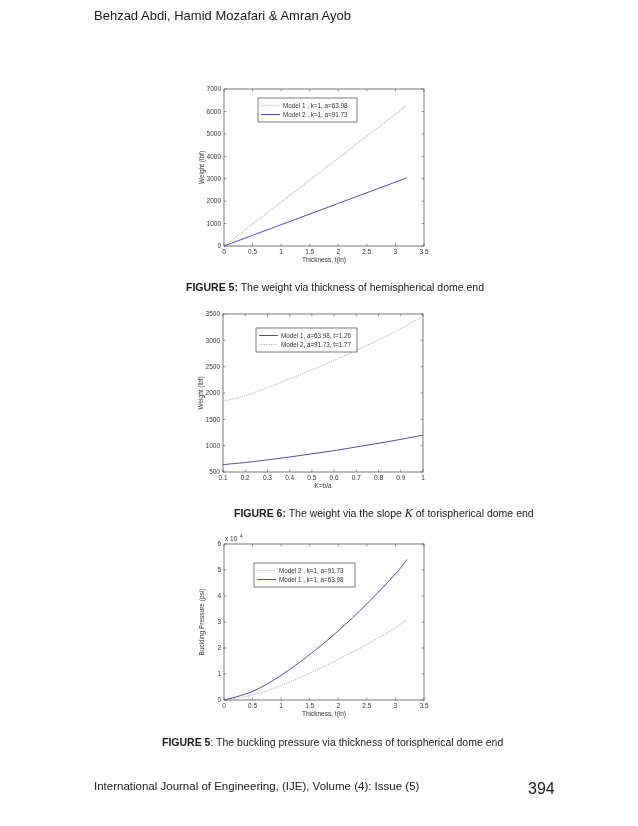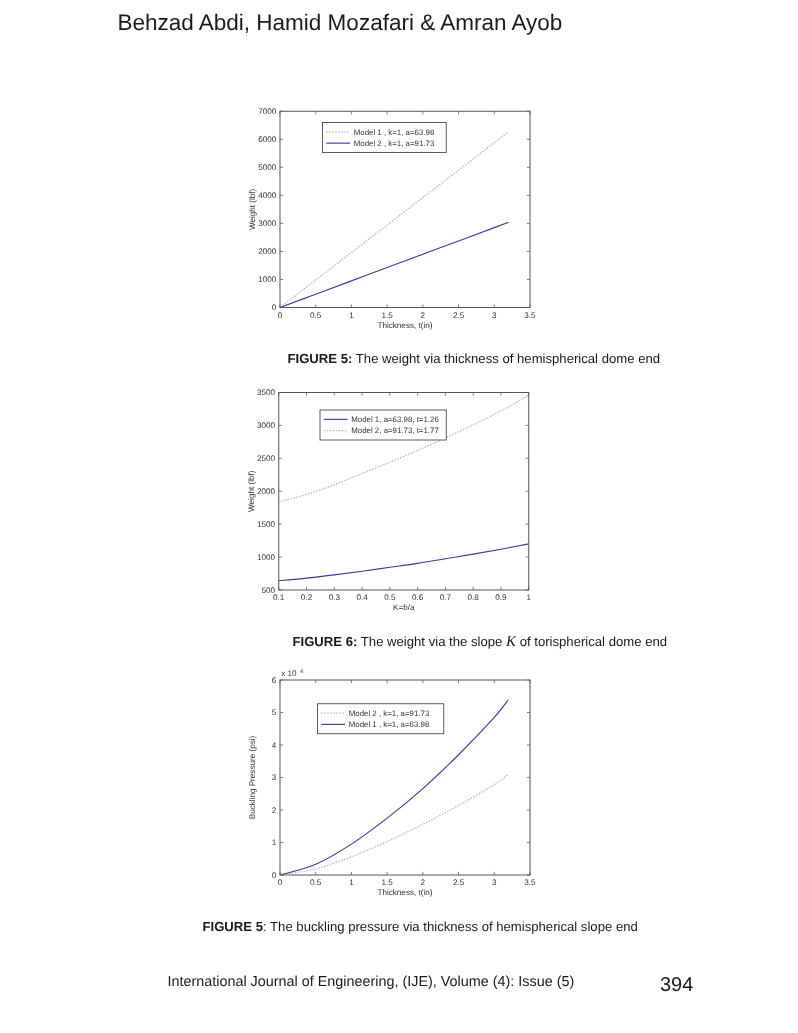--- a/index.html
+++ b/index.html
@@ -1,19 +1,19 @@
 <!DOCTYPE html>
 <html><head>
 <meta charset="utf-8">
 <style>
   html, body { margin: 0; padding: 0; background: #ffffff; }
   body { width: 638px; height: 826px; position: relative; overflow: hidden;
          font-family: "Liberation Sans", sans-serif; color: #1a1a1a; }
-  .header { position: absolute; left: 94px; top: 8px; font-size: 18px; }
-  .footer-left { position: absolute; left: 94px; top: 780px; font-size: 11.5px; margin-left: 40px; }
+  .header { position: absolute; left: 94px; top: 8px; font-size: 13px; }
+  .footer-left { position: absolute; left: 94px; top: 780px; font-size: 11.5px; }
   .footer-right { position: absolute; left: 528px; top: 780px; font-size: 16px; }
   .caption { position: absolute; font-size: 10.5px; white-space: nowrap; }
   .caption b { font-weight: bold; }
   .caption .k { font-family: "Liberation Serif", serif; font-style: italic; font-size: 12px; }
   svg.fig { position: absolute; left: 0; overflow: visible; }
   .tick { font-size: 6.5px; fill: #333; font-family: "Liberation Sans", sans-serif; }
   .axlab { font-size: 6.5px; fill: #333; font-family: "Liberation Sans", sans-serif; }
   .leg { font-size: 6.3px; fill: #333; font-family: "Liberation Sans", sans-serif; }
 </style>
 </head>
@@ -74,21 +74,21 @@
     <text x="324" y="262" text-anchor="middle" class="axlab">Thickness, t(in)</text>
     <text x="204" y="167.5" text-anchor="middle" class="axlab" transform="rotate(-90 204 167.5)">Weight (lbf)</text>
     <path d="M224,246 C228.76190476190476,242.33666666666667 243.04761904761904,231.3466666666667 252.57142857142856,224.02 C262.0952380952381,216.69333333333333 271.6190476190476,209.36666666666667 281.1428571428571,202.04 C290.66666666666663,194.7133333333333 300.1904761904762,187.38666666666666 309.7142857142857,180.06 C319.23809523809524,172.73333333333335 328.76190476190476,165.40666666666664 338.2857142857143,158.07999999999998 C347.8095238095238,150.75333333333333 357.33333333333337,143.42666666666668 366.8571428571429,136.10000000000002 C376.3809523809524,128.77333333333337 388.76190476190476,119.24119047619048 395.42857142857144,114.12 C402.09523809523813,108.99880952380953 404.95238095238096,106.8307142857143 406.8571428571429,105.37285714285716" fill="none" stroke="#b8b8b8" stroke-width="1.1" stroke-dasharray="1.2,1.2"></path>
     <path d="M224,246 C228.76190476190476,244.22440476190476 243.04761904761904,238.89761904761903 252.57142857142856,235.34642857142856 C262.0952380952381,231.7952380952381 271.6190476190476,228.24404761904762 281.1428571428571,224.69285714285715 C290.66666666666663,221.14166666666668 300.1904761904762,217.59047619047618 309.7142857142857,214.0392857142857 C319.23809523809524,210.48809523809524 328.76190476190476,206.93690476190477 338.2857142857143,203.3857142857143 C347.8095238095238,199.83452380952383 357.33333333333337,196.28333333333333 366.8571428571429,192.73214285714286 C376.3809523809524,189.1809523809524 388.76190476190476,184.56440476190477 395.42857142857144,182.07857142857142 C402.09523809523813,179.59273809523808 404.95238095238096,178.52738095238095 406.8571428571429,177.81714285714287" fill="none" stroke="#3a3a9a" stroke-width="0.9" stroke-dasharray="none"></path>
     <rect x="258" y="98" width="99" height="24" fill="#fff" stroke="#444" stroke-width="0.7"></rect>
     <line x1="261" y1="105.5" x2="280" y2="105.5" stroke="#b8b8b8" stroke-width="1.1" stroke-dasharray="1.2,1.2"></line>
     <text x="283" y="107.7" class="leg">Model 1 , k=1, a=63.98</text>
     <line x1="261" y1="114.5" x2="280" y2="114.5" stroke="#3a3a9a" stroke-width="0.9" stroke-dasharray="none"></line>
     <text x="283" y="116.7" class="leg">Model 2 , k=1, a=91.73</text>
   </svg>
-<div class="caption" style="left:186px; top:281px;margin-left:44px;"><b>FIGURE 5:</b><span> The weight via thickness of hemispherical dome end</span></div>
+<div class="caption" style="left:186px; top:281px;"><b>FIGURE 5:</b><span> The weight via thickness of hemispherical dome end</span></div>
 
 <svg class="fig" id="fig1" width="638" height="500" style="top:0">
     <rect x="223" y="314" width="200" height="158" fill="#fff" stroke="#555555" stroke-width="0.8"></rect>
     <line x1="223" y1="472" x2="223" y2="469.5" stroke="#555555" stroke-width="0.6"></line>
     <line x1="223" y1="314" x2="223" y2="316.5" stroke="#555555" stroke-width="0.6"></line>
     <text x="223" y="480" text-anchor="middle" class="tick">0.1</text>
     <line x1="245.22222222222223" y1="472" x2="245.22222222222223" y2="469.5" stroke="#555555" stroke-width="0.6"></line>
     <line x1="245.22222222222223" y1="314" x2="245.22222222222223" y2="316.5" stroke="#555555" stroke-width="0.6"></line>
     <text x="245.22222222222223" y="480" text-anchor="middle" class="tick">0.2</text>
     <line x1="267.44444444444446" y1="472" x2="267.44444444444446" y2="469.5" stroke="#555555" stroke-width="0.6"></line>
@@ -200,16 +200,16 @@
     <text x="324" y="716" text-anchor="middle" class="axlab">Thickness, t(in)</text>
     <text x="204" y="622" text-anchor="middle" class="axlab" transform="rotate(-90 204 622)">Buckling Pressure (psi)</text>
     <path d="M224,700 C228.76190476190476,699.1766666666666 243.04761904761904,697.4866666666666 252.57142857142856,695.06 C262.0952380952381,692.6333333333333 271.6190476190476,689.08 281.1428571428571,685.44 C290.66666666666663,681.8000000000001 300.1904761904762,677.5533333333334 309.7142857142857,673.22 C319.23809523809524,668.8866666666667 328.76190476190476,664.25 338.2857142857143,659.44 C347.8095238095238,654.6300000000001 357.33333333333337,649.6466666666666 366.8571428571429,644.36 C376.3809523809524,639.0733333333334 388.76190476190476,631.88 395.42857142857144,627.72 C402.09523809523813,623.5600000000001 404.95238095238096,620.7866666666666 406.8571428571429,619.4" fill="none" stroke="#b8b8b8" stroke-width="1.1" stroke-dasharray="1.2,1.2"></path>
     <path d="M224,700 C228.76190476190476,698.5699999999999 243.04761904761904,695.5366666666666 252.57142857142856,691.42 C262.0952380952381,687.3033333333333 271.6190476190476,681.4533333333333 281.1428571428571,675.3 C290.66666666666663,669.1466666666666 300.1904761904762,661.91 309.7142857142857,654.5 C319.23809523809524,647.09 328.76190476190476,639.2900000000001 338.2857142857143,630.84 C347.8095238095238,622.39 357.33333333333337,613.29 366.8571428571429,603.8 C376.3809523809524,594.31 388.76190476190476,581.2666666666667 395.42857142857144,573.9 C402.09523809523813,566.5333333333333 404.95238095238096,561.9833333333333 406.8571428571429,559.6" fill="none" stroke="#3a3a9a" stroke-width="0.9" stroke-dasharray="none"></path>
     <rect x="254" y="563" width="101" height="24" fill="#fff" stroke="#444" stroke-width="0.7"></rect>
     <line x1="257" y1="570.5" x2="276" y2="570.5" stroke="#b8b8b8" stroke-width="1.1" stroke-dasharray="1.2,1.2"></line>
     <text x="279" y="572.7" class="leg">Model 2 , k=1, a=91.73</text>
     <line x1="257" y1="579.5" x2="276" y2="579.5" stroke="#3a3a9a" stroke-width="0.9" stroke-dasharray="none"></line>
     <text x="279" y="581.7" class="leg">Model 1 , k=1, a=63.98</text>
   </svg>
-<div class="caption" style="left:162px; top:736px;"><b>FIGURE 5</b><span>: The buckling pressure via thickness of hemispherical slope end</span></div>
+<div class="caption" style="left:162px; top:736px;"><b>FIGURE 5</b><span>: The buckling pressure via thickness of torispherical dome end</span></div>
 
 <div class="footer-left">International Journal of Engineering, (IJE), Volume (4): Issue (5)</div>
 <div class="footer-right">394</div>
 
 </body></html>

